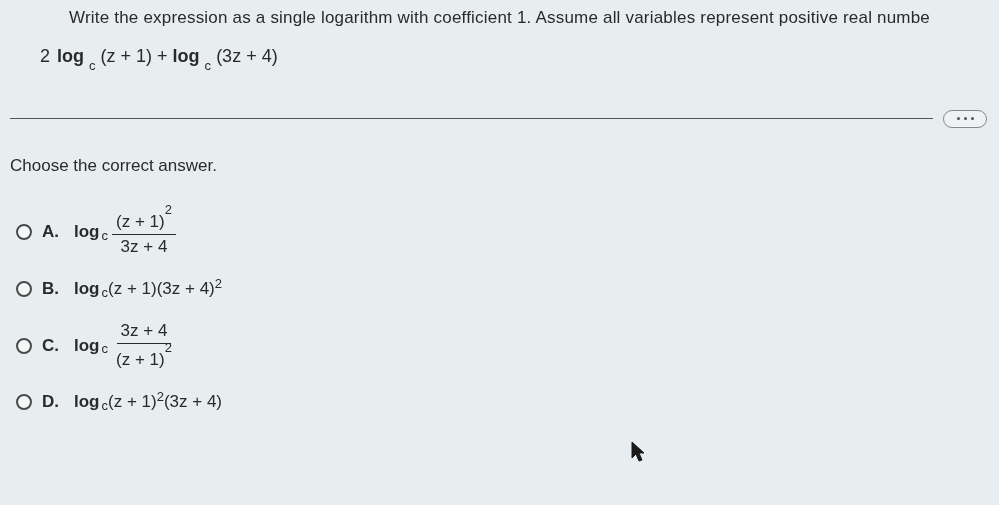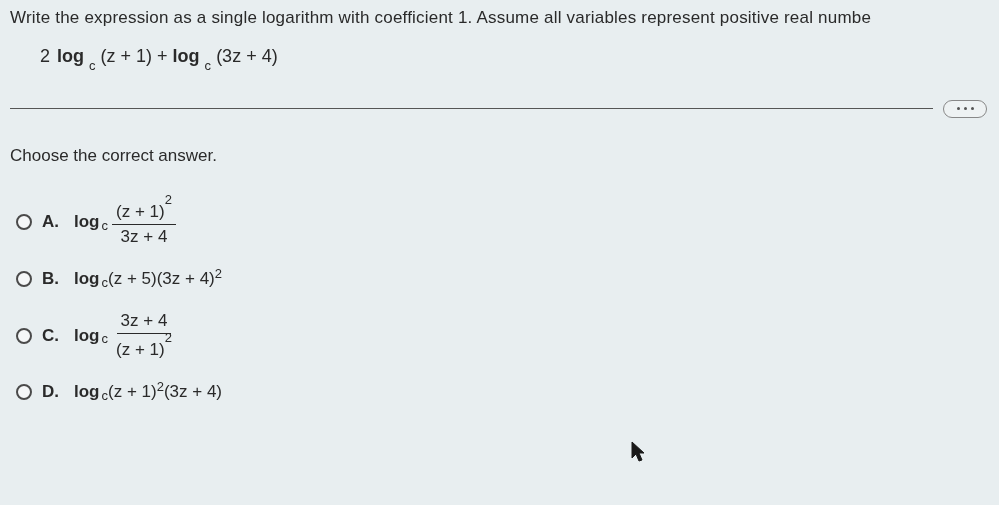--- a/index.html
+++ b/index.html
@@ -14,25 +14,26 @@
       font-family: Arial, sans-serif;
       color: #2a2a2a;
       padding: 8px 10px;
       position: relative;
       overflow: hidden;
     }
     .question-text {
       font-size: 17px;
       margin-bottom: 18px;
       letter-spacing: 0.2px;
+      text-align: center;
     }
     .expression {
       font-size: 18px;
       margin-left: 30px;
-      margin-bottom: 30px;
+      margin-bottom: 40px;
     }
     .sub {
       font-size: 13px;
       vertical-align: sub;
       position: relative;
       top: 3px;
     }
     .sup {
       font-size: 13px;
       vertical-align: super;
@@ -165,21 +166,21 @@
     </span>
   </div>
 </div>
 
 <div class="option">
   <div class="radio"></div>
   <div class="opt-label">B.</div>
   <div class="math">
     <span class="log">log</span>
     <span class="sub">c</span>
-    <span>(z + 5)(3z + 4)</span>
+    <span>(z + 1)(3z + 4)</span>
       <span class="sup">2</span>
   </div>
 </div>
 
 <div class="option">
   <div class="radio"></div>
   <div class="opt-label">C.</div>
   <div class="math">
     <span class="log">log</span>
     <span class="sub">c</span>

